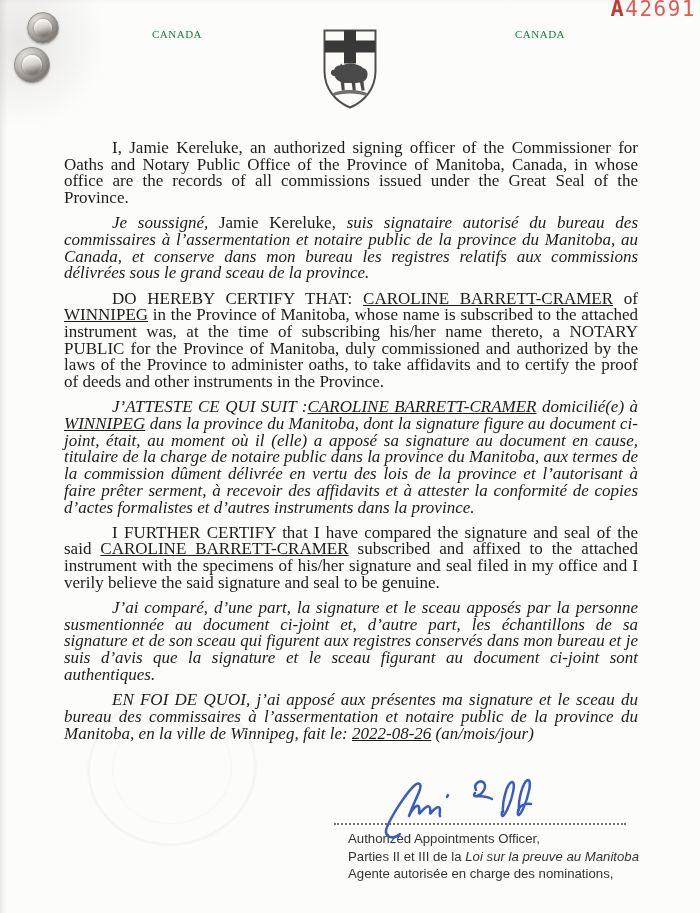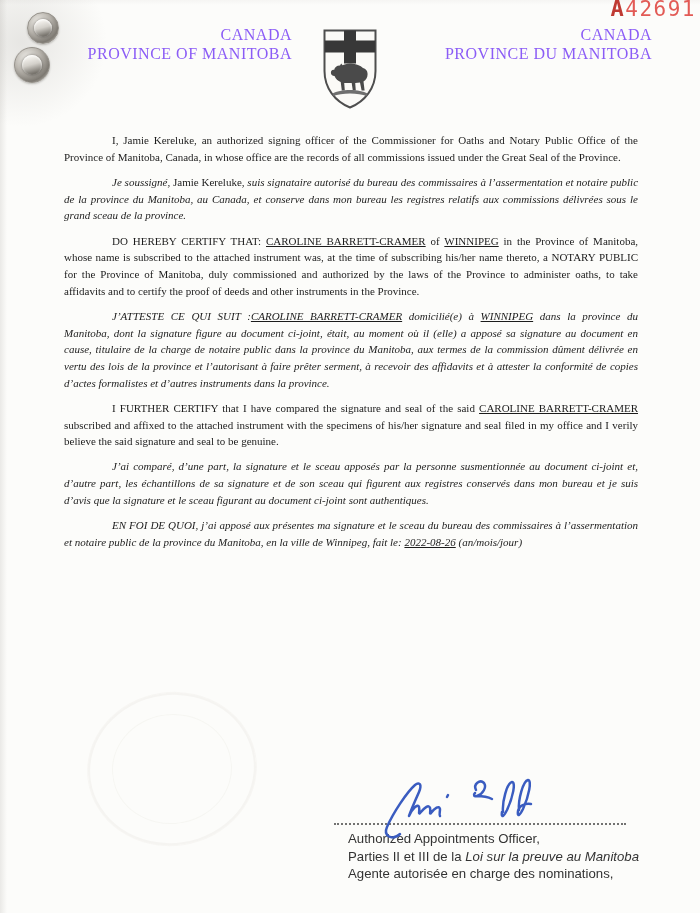--- a/index.html
+++ b/index.html
@@ -34,32 +34,32 @@
     background:radial-gradient(circle at 35% 30%, #f0eee9, #b9b5ae 42%, #7d7972 72%, #d8d4cd 100%);
     border:1px solid #96928b;
     box-shadow:0 1px 2px rgba(60,55,50,.30);}
   .grommet .hole{position:absolute;inset:20%;border-radius:50%;
     background:linear-gradient(165deg, #f8f6f2 12%, #d3d0ca 48%, #5d5952 95%);
     box-shadow:inset 0 1px 2px rgba(255,255,255,.85), 0 0 3px rgba(30,28,25,.55);}
   .grommet.g1{left:27px;top:12px;width:30px;height:30px;}
   .grommet.g2{left:14px;top:47px;width:34px;height:34px;}
 
   .hdr{
-    position:absolute;top:25px;text-align:right;
-    font-size:16px;line-height:19px;letter-spacing:.5px;color:#8b5cf6;
+    position:absolute;top:25px;text-align:center;
+    font-size:11px;line-height:19px;letter-spacing:.5px;color:#15803d;
   }
   .hdr.left{left:62px;width:230px;}
   .hdr.right{left:428px;width:224px;}
 
   .crest{position:absolute;left:321px;top:27px;width:58px;height:84px;}
 
   
   .body-text{
-    position:absolute;left:64px;top:132px;width:574px;
-    font-size:11px;line-height:16.7px;text-align:justify;
+    position:absolute;left:64px;top:140px;width:574px;
+    font-size:17px;line-height:16.7px;text-align:justify;
   }
   .body-text p{margin:0 0 8.5px;text-indent:48px;}
   .fr{font-style:italic;}
   .roman{font-style:normal;}
   .bu{font-weight:normal;text-decoration:underline;}
 
   
   .emboss{
     position:absolute;left:88px;top:693px;width:168px;height:152px;
     border-radius:50%;
@@ -92,34 +92,32 @@
       <div class="hole"></div>
     </div>
   <div class="grommet g2">
       <div class="hole"></div>
     </div>
 
   <div class="serial"><span class="prefix">A</span><span class="digits">42691</span></div>
 
   <div class="hdr left">
     <div>CANADA</div>
-    <div>PROVINCE OF MANITOBA</div>
   </div>
 
   <svg class="crest" viewBox="0 0 58 84" aria-hidden="true">
     <path d="M3.5 3.5 H54.5 V44 C54.5 61 44 74.5 29 80.5 C14 74.5 3.5 61 3.5 44 Z" fill="#fbfaf7" stroke="#4e4e4e" stroke-width="2"></path>
     <rect x="23" y="3.5" width="12" height="33" fill="#383838"></rect>
     <rect x="3.8" y="13.5" width="50.4" height="12" fill="#383838"></rect>
     <path fill="#4a4a4a" d="M13.5 49 C11.3 49 9.8 47.4 9.9 45.4 C10 43.5 11.6 42.5 13.1 43 C13.6 40.4 16 38.4 19 38.5 L20.2 36.4 L21.6 38.3 C23.2 37.4 26.6 36.1 30 36.5 C35 37.1 39.6 38.5 42 41 C44.6 41.5 46.6 44 46.6 47 C46.6 50.4 45 53.4 42.5 54.5 L43.6 63.5 L40.6 63.5 L39 55.6 L34.2 56 L34.8 63.5 L31.8 63.5 L30.7 56.1 L23.2 56.1 L23.8 63.5 L20.8 63.5 L19.7 55 C17 54 14.6 52 13.5 49 Z"></path>
     <path fill="#6f6f6f" d="M11.5 66.5 C19 61.8 39 61.8 46.5 66.5 L45.5 69 C38 65.6 20 65.6 12.5 69 Z"></path>
   </svg>
 
   <div class="hdr right">
     <div>CANADA</div>
-    <div>PROVINCE DU MANITOBA</div>
   </div>
 
   <div class="body-text">
 
     <p><span>I, Jamie Kereluke, an authorized signing officer of the Commissioner for Oaths and Notary Public Office of the Province of Manitoba, Canada, in whose office are the records of all commissions issued under the Great Seal of the Province.</span></p>
 
     <p class="fr"><span>Je soussigné,</span><span class="roman"> Jamie Kereluke, </span><span>suis signataire autorisé du bureau des commissaires à l’assermentation et notaire public de la province du Manitoba, au Canada, et conserve dans mon bureau les registres relatifs aux commissions délivrées sous le grand sceau de la province.</span></p>
 
     <p><span>DO HEREBY CERTIFY THAT: </span><span class="bu">CAROLINE BARRETT-CRAMER</span><span> of </span><span class="bu">WINNIPEG</span><span> in the Province of Manitoba, whose name is subscribed to the attached instrument was, at the time of subscribing his/her name thereto, a NOTARY PUBLIC for the Province of Manitoba, duly commissioned and authorized by the laws of the Province to administer oaths, to take affidavits and to certify the proof of deeds and other instruments in the Province.</span></p>
 

